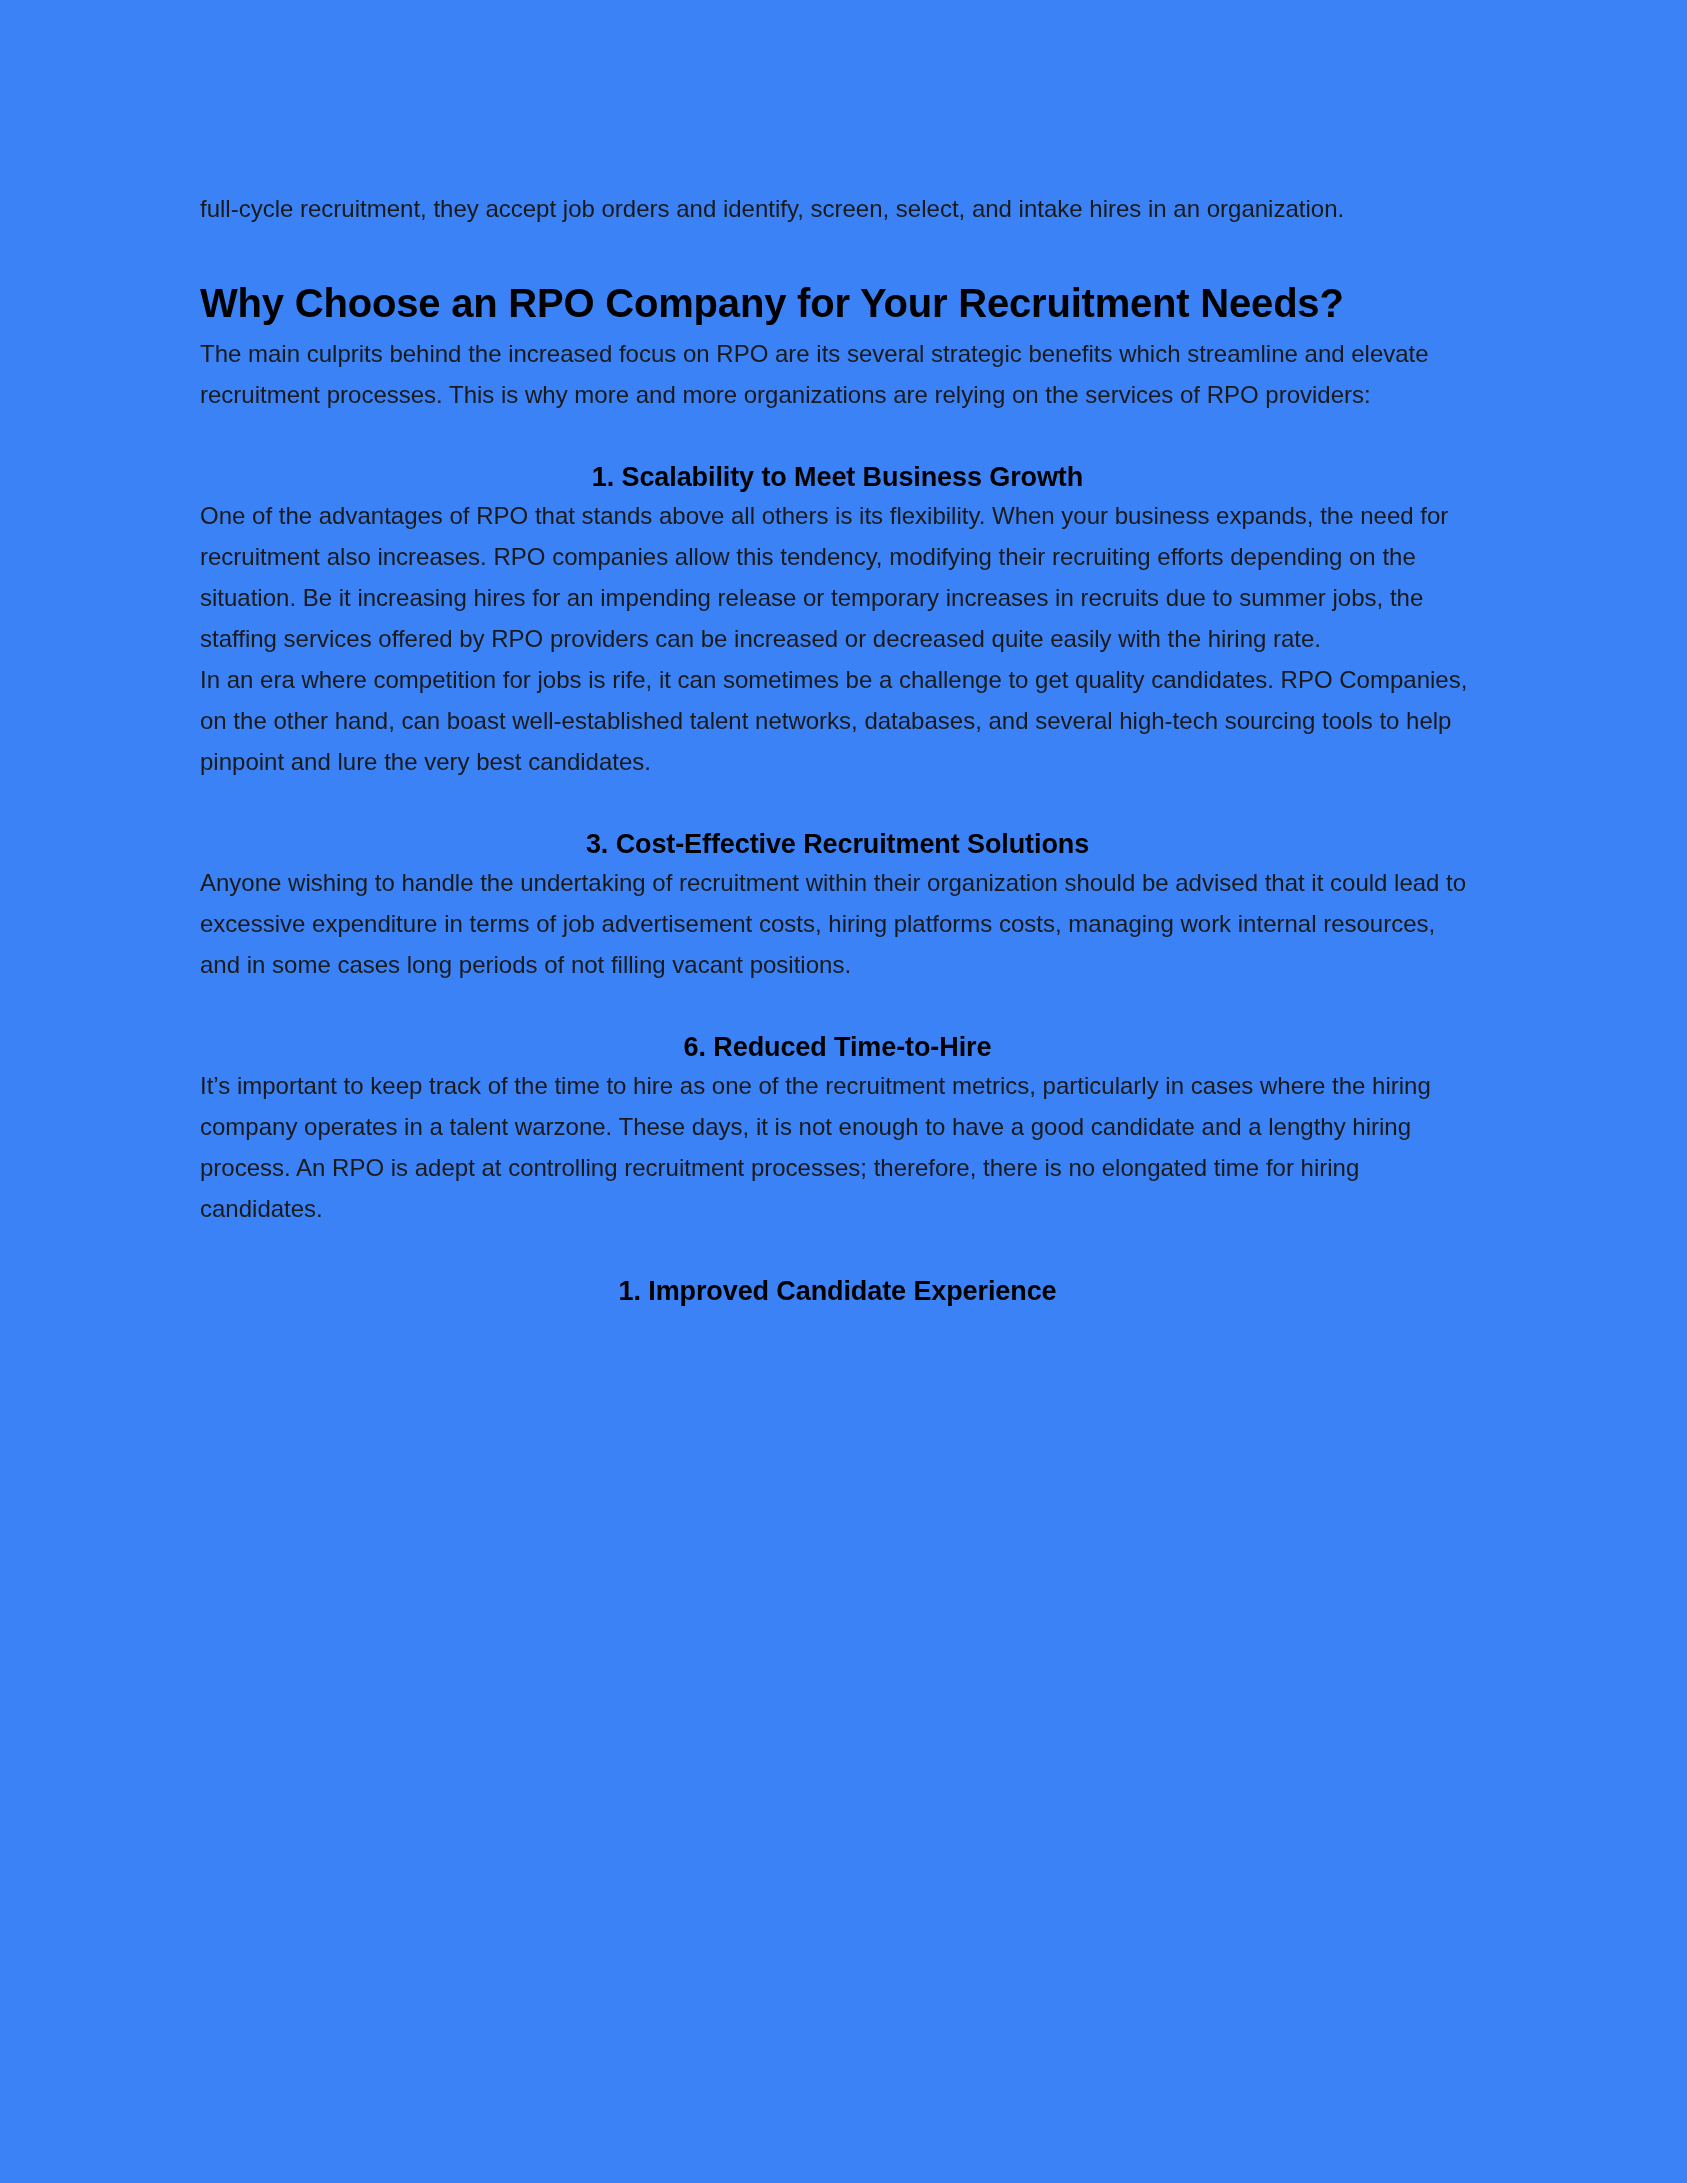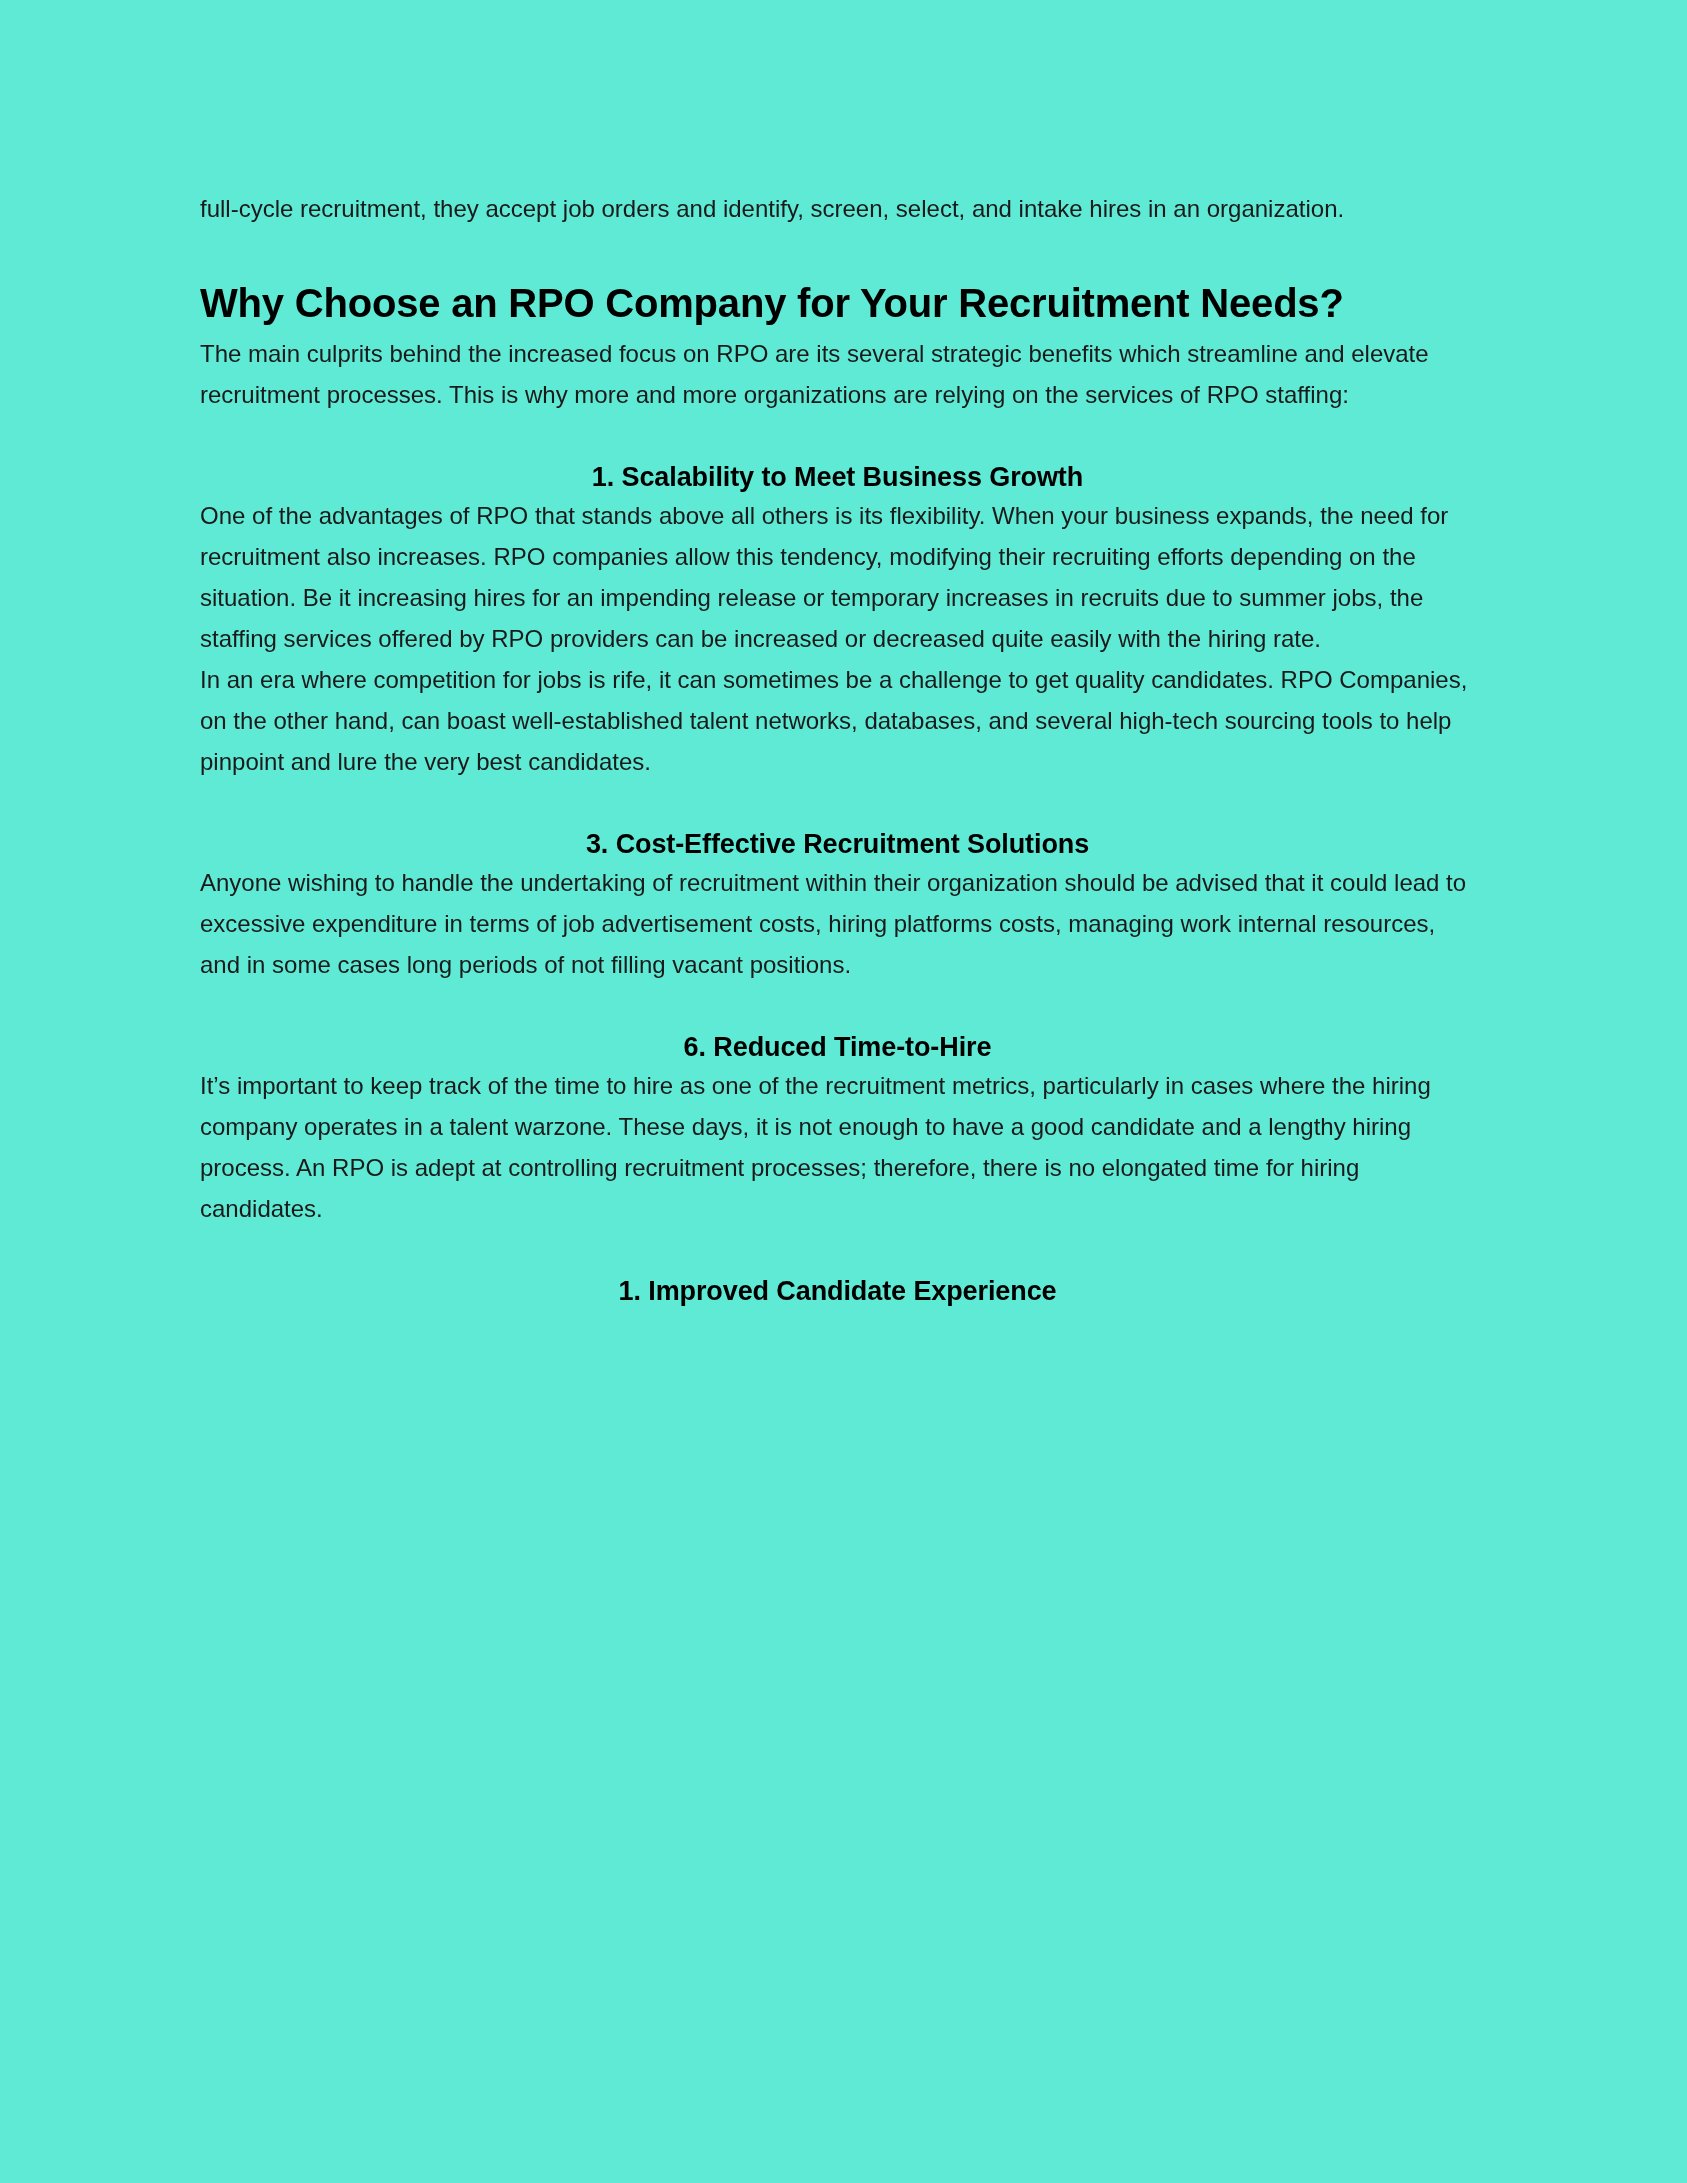--- a/index.html
+++ b/index.html
@@ -11,21 +11,21 @@
     width: 1687px;
     height: 2183px;
     font-family: "Liberation Sans", sans-serif;
     color: #000000;
     -webkit-font-smoothing: antialiased;
   }
   .page {
     position: relative;
     width: 1687px;
     height: 2183px;
-    background: #5eead4;
+    background: #3b82f6;
     box-sizing: border-box;
     padding: 188px 213px 0 200px;
   }
   .doc-body {
     width: 1275px;
   }
   p.para {
     margin: 0 0 0 0;
     font-size: 24px;
     line-height: 41px;
@@ -57,21 +57,21 @@
 </head>
 <body>
 
 <div class="page">
   <div class="doc-body">
 
     <p class="para">full-cycle recruitment, they accept job orders and identify, screen, select, and intake hires in an organization.</p>
 
     <h2 class="heading-2">Why Choose an RPO Company for Your Recruitment Needs?</h2>
 
-    <p class="para gap-after-h2">The main culprits behind the increased focus on RPO are its several strategic benefits which streamline and elevate recruitment processes. This is why more and more organizations are relying on the services of RPO staffing:</p>
+    <p class="para gap-after-h2">The main culprits behind the increased focus on RPO are its several strategic benefits which streamline and elevate recruitment processes. This is why more and more organizations are relying on the services of RPO providers:</p>
 
     <h3 class="heading-3 gap-before-h3">1. Scalability to Meet Business Growth</h3>
     <p class="para gap-after-h3">One of the advantages of RPO that stands above all others is its flexibility. When your business expands, the need for recruitment also increases. RPO companies allow this tendency, modifying their recruiting efforts depending on the situation. Be it increasing hires for an impending release or temporary increases in recruits due to summer jobs, the staffing services offered by RPO providers can be increased or decreased quite easily with the hiring rate.</p>
 
     <p class="para gap-after-h3">In an era where competition for jobs is rife, it can sometimes be a challenge to get quality candidates. RPO Companies, on the other hand, can boast well-established talent networks, databases, and several high-tech sourcing tools to help pinpoint and lure the very best candidates.</p>
 
     <h3 class="heading-3 gap-before-h3">3. Cost-Effective Recruitment Solutions</h3>
     <p class="para gap-after-h3">Anyone wishing to handle the undertaking of recruitment within their organization should be advised that it could lead to excessive expenditure in terms of job advertisement costs, hiring platforms costs, managing work internal resources, and in some cases long periods of not filling vacant positions.</p>
 
     <h3 class="heading-3 gap-before-h3">6. Reduced Time-to-Hire</h3>

